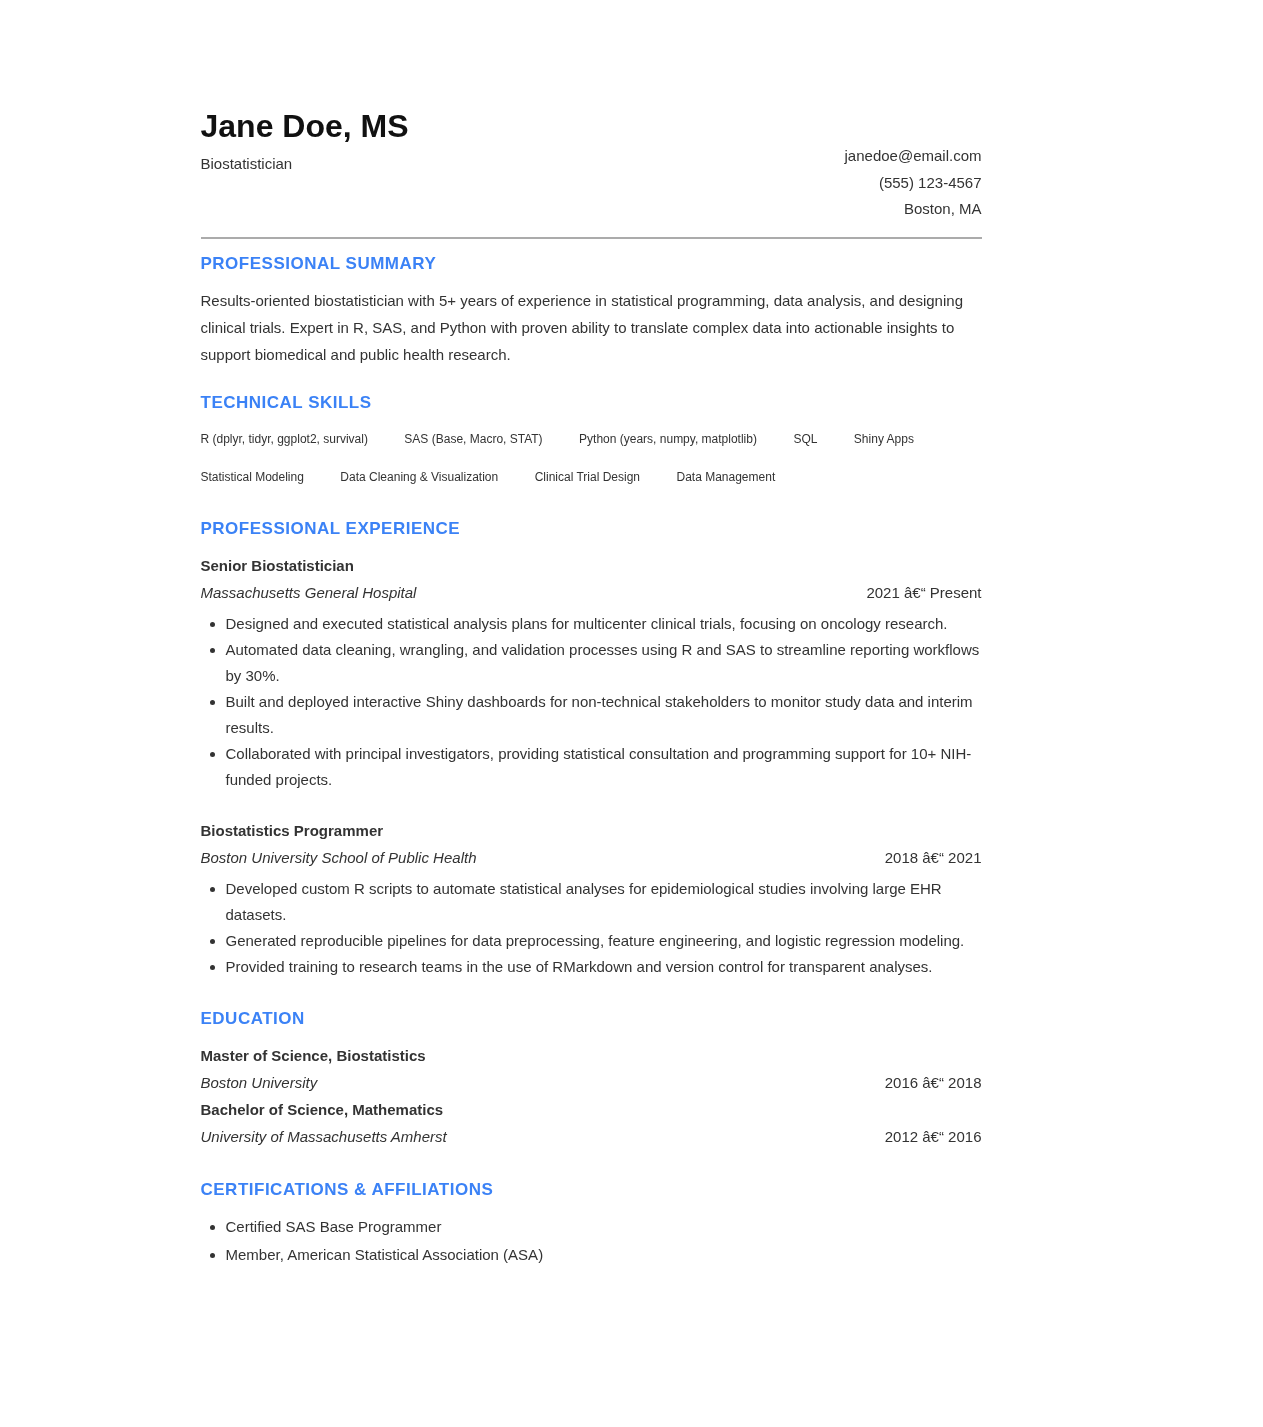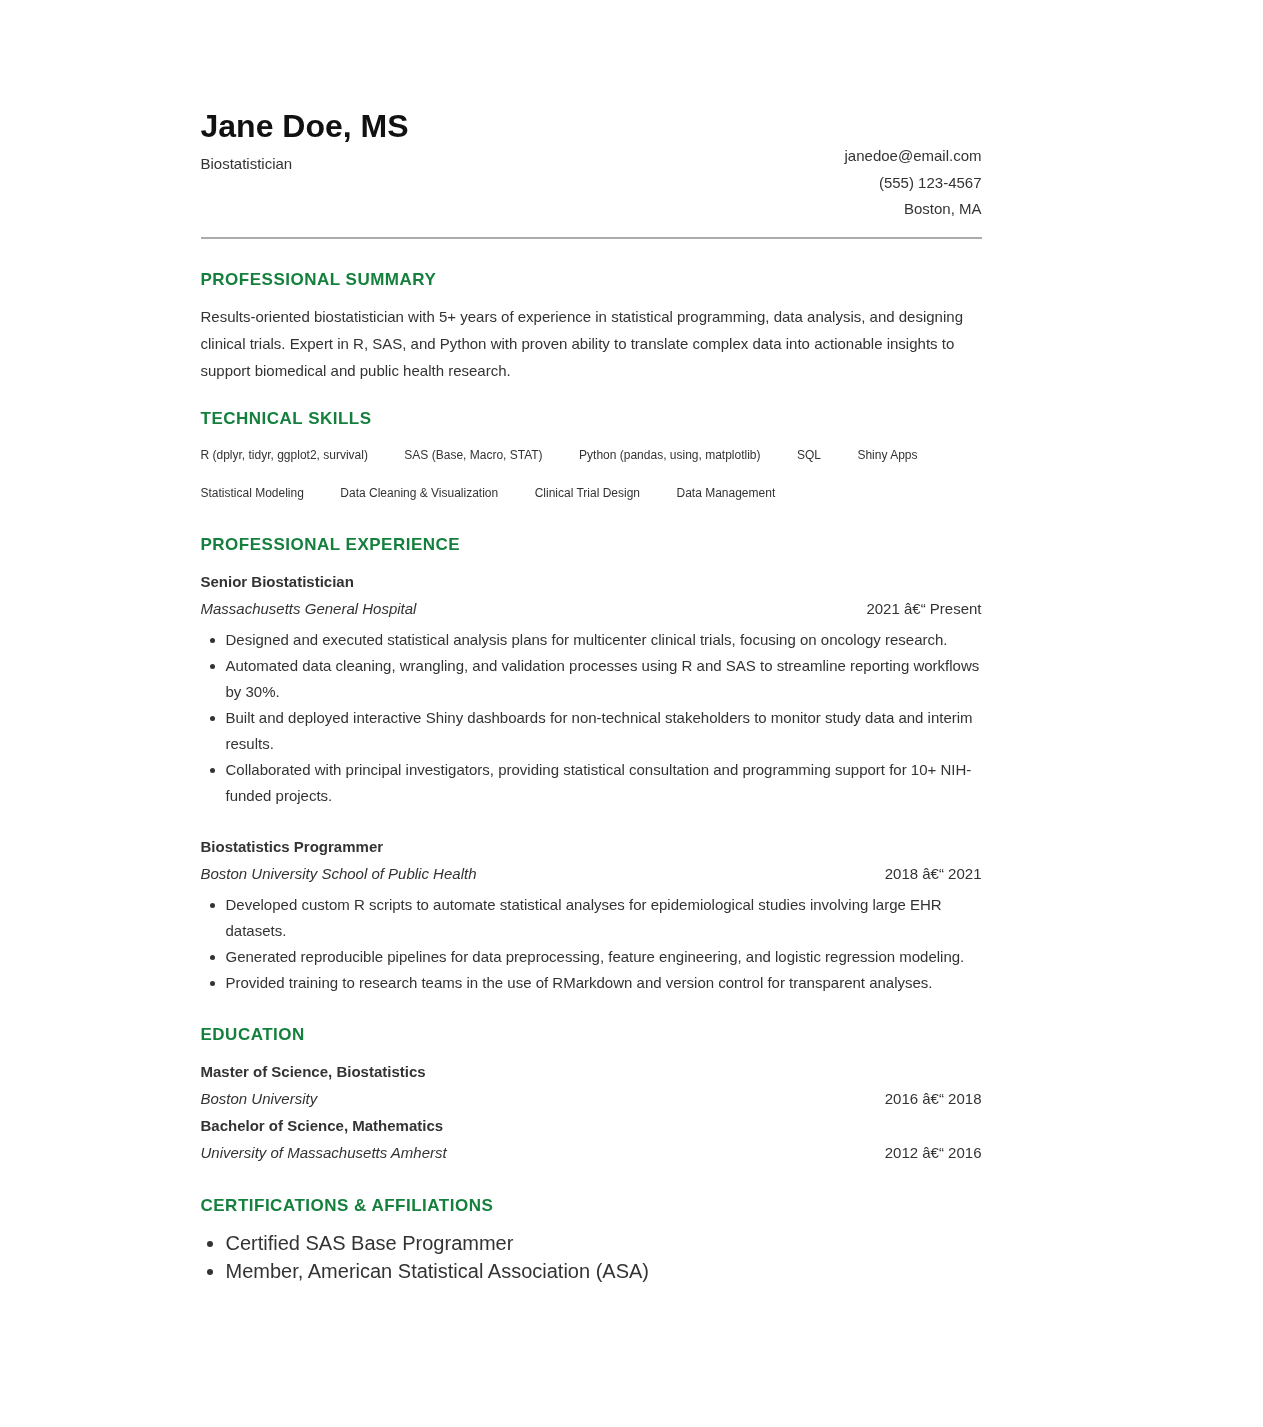--- a/index.html
+++ b/index.html
@@ -12,22 +12,22 @@
 
   
   .header { display:flex; justify-content:space-between; align-items:flex-start; }
   .name { font-size:32px; font-weight:bold; color:#111; line-height:37px; margin:0; }
   .role { font-size:15px; line-height:20px; margin-top:9px; color:#333; }
   .contact { text-align:right; font-size:15px; line-height:26.5px; color:#333;margin-top:35px; }
   .rule { border:none; border-top:2px solid #ababab; margin:14px 0 0 0; }
 
   
   .sec-h {
-    font-size:17px; font-weight:bold; color:#15803d; letter-spacing:0.5px;
-    line-height:21px; margin:30px 0 13px 0;
+    font-size:17px; font-weight:bold; color:#3b82f6; letter-spacing:0.5px;
+    line-height:21px; margin:14px 0 13px 0;
   }
   .sec-h.skills-h   { margin-top:24px; }
   .sec-h.exp-h      { margin-top:16px; }
   .sec-h.edu-h      { margin-top:28px; }
   .sec-h.cert-h     { margin-top:29px; }
 
   .summary-p { font-size:15px; line-height:27px; margin:0; }
 
   
   .skills-wrap { margin:0; }
@@ -46,21 +46,21 @@
   ul.bullets li { font-size:15px; line-height:26px; }
 
   
   .degree { font-size:15px; font-weight:bold; line-height:27px; }
   .edu-first { margin-top:12px; }
   .edu-meta { display:flex; justify-content:space-between; font-size:15px; line-height:27px; }
   .school { font-style:italic; }
 
   
   ul.certs { margin:7px 0 0 0; padding:0 0 0 25px; }
-  ul.certs li { font-size:20px; line-height:28px; }
+  ul.certs li { font-size:15px; line-height:28px; }
 </style>
 </head>
 <body>
 
 <div class="page">
   <div class="clip">
     <div class="doc">
 
       <div class="header">
         <div>
@@ -75,21 +75,21 @@
       </div>
       <hr class="rule">
 
       <div class="sec-h">PROFESSIONAL SUMMARY</div>
       <p class="summary-p">Results-oriented biostatistician with 5+ years of experience in statistical programming, data analysis, and designing clinical trials. Expert in R, SAS, and Python with proven ability to translate complex data into actionable insights to support biomedical and public health research.</p>
 
       <div class="sec-h skills-h">TECHNICAL SKILLS</div>
       <div class="skills-wrap">
         <span class="skill">R (dplyr, tidyr, ggplot2, survival)</span>
         <span class="skill">SAS (Base, Macro, STAT)</span>
-        <span class="skill">Python (pandas, using, matplotlib)</span>
+        <span class="skill">Python (years, numpy, matplotlib)</span>
         <span class="skill">SQL</span>
         <span class="skill">Shiny Apps</span>
         <span class="skill">Statistical Modeling</span>
         <span class="skill">Data Cleaning &amp; Visualization</span>
         <span class="skill">Clinical Trial Design</span>
         <span class="skill">Data Management</span>
       </div>
 
       <div class="sec-h exp-h">PROFESSIONAL EXPERIENCE</div>
 

